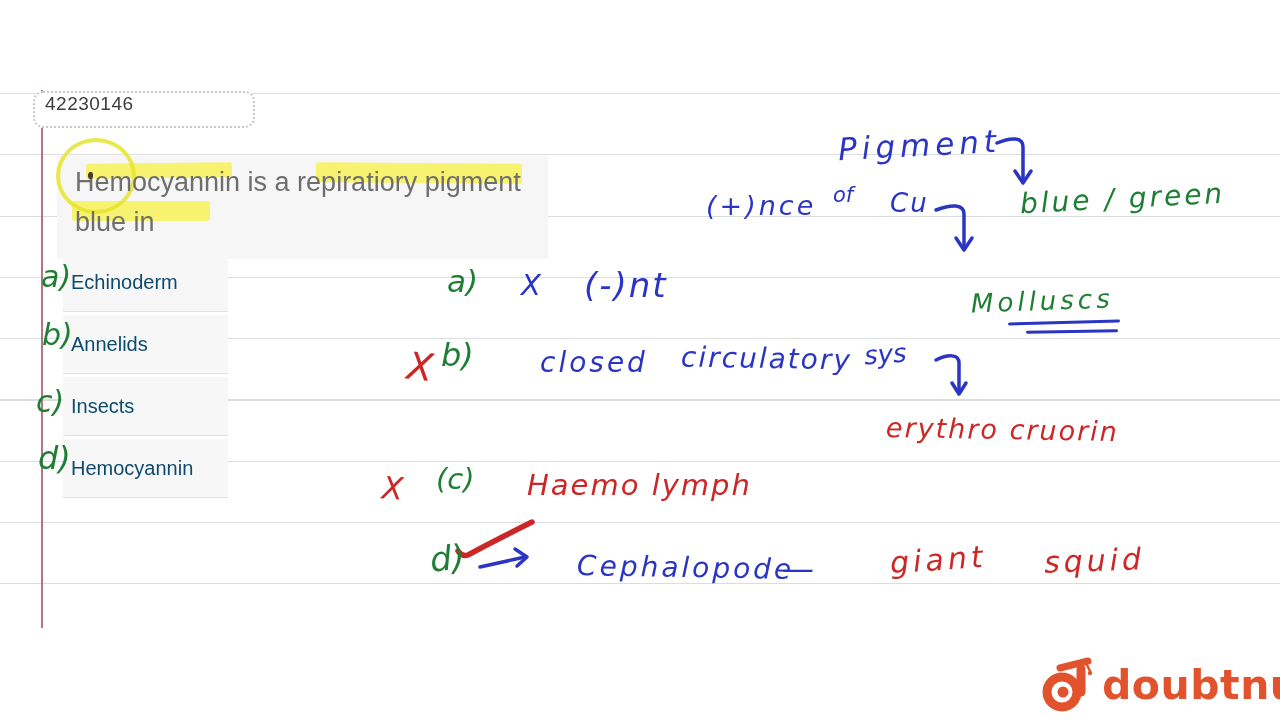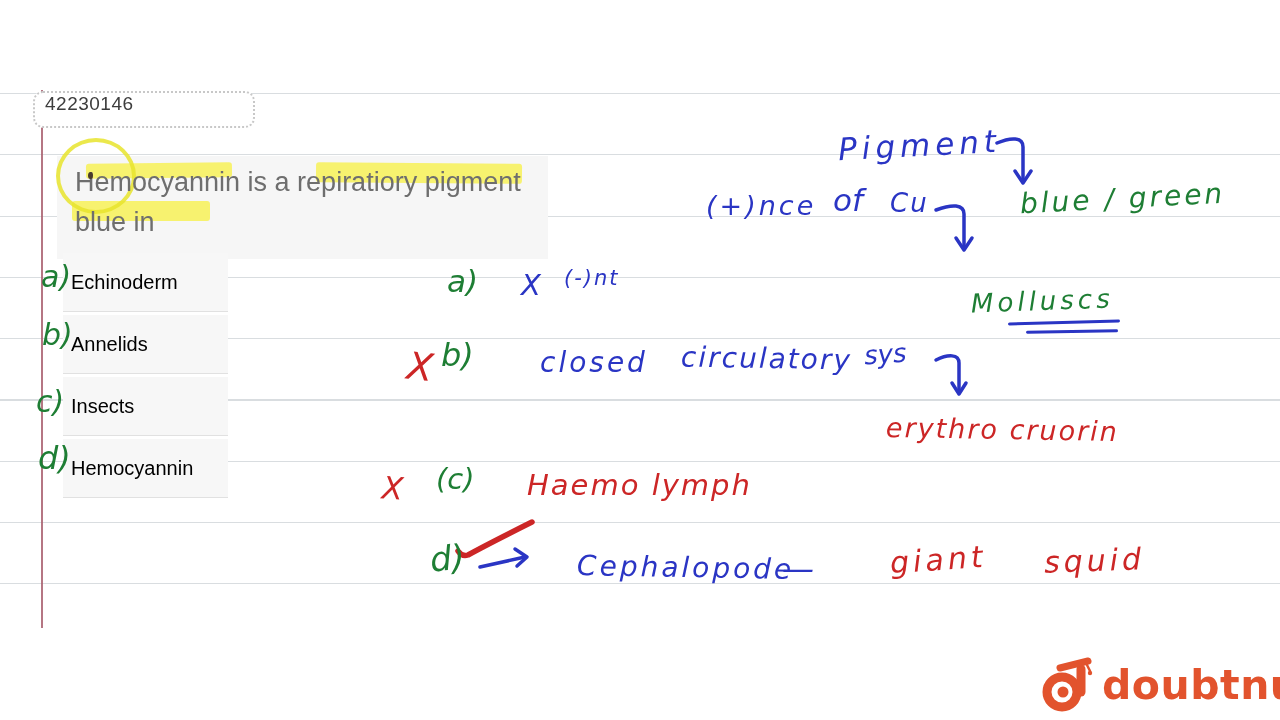--- a/index.html
+++ b/index.html
@@ -27,21 +27,21 @@
   }
   
   .q-card{position:absolute;left:57px;top:156px;width:491px;height:103px;background:#f6f6f6;}
   .q-text{position:absolute;left:75px;top:162px;font-size:27px;color:#6e6e6e;line-height:40px;}
   .q-text span{display:block;}
   
   .opt{
     position:absolute;left:63px;width:165px;height:59px;box-sizing:border-box;
     background:#f7f7f7;border-bottom:1px solid #e1e1e1;
     display:flex;align-items:center;padding-left:8px;
-    font-size:20px;color:#000000;
+    font-size:20px;color:#0c4a6e;
   }
   
   .hl{position:absolute;background:rgba(247,238,0,0.55);border-radius:3px;}
   .hl-circle{
     position:absolute;left:56px;top:138px;width:72px;height:68px;
     border:4px solid rgba(231,228,45,0.85);border-radius:50%;background:transparent;
   }
   .cursor-dot{position:absolute;left:88px;top:172px;width:5px;height:7px;border-radius:50%;background:#4a3b2d;}
   
   .hw{
@@ -97,31 +97,31 @@
 <div class="hw green" style="left:36px;top:387px;font-size:30px;">c)</div>
 <div class="hw green" style="left:38px;top:442px;font-size:32px;">d)</div>
 
 <div class="hw blue" style="left:838px;top:130px;font-size:31px;letter-spacing:5px;transform:rotate(-3deg);">Pigment</div>
 <svg style="left:993px;top:133px;" width="48" height="58" viewBox="0 0 48 58">
   <path d="M4 10 C18 4 30 4 30 14 L30 46" stroke="#2a35c4" stroke-width="3.5" fill="none" stroke-linecap="round"></path>
   <path d="M22 38 L30 50 L38 38" stroke="#2a35c4" stroke-width="3.5" fill="none" stroke-linecap="round" stroke-linejoin="round"></path>
 </svg>
 
 <div class="hw blue" style="left:706px;top:192px;font-size:27px;letter-spacing:3px;text-align:right;">(+)nce</div>
-<div class="hw blue" style="left:833px;top:185px;font-size:31px;">of</div>
+<div class="hw blue" style="left:833px;top:185px;font-size:21px;">of</div>
 <div class="hw blue" style="left:890px;top:190px;font-size:26px;letter-spacing:2px;">Cu</div>
 <svg style="left:930px;top:196px;" width="55" height="62" viewBox="0 0 55 62">
   <path d="M6 14 C22 8 34 8 34 18 L34 50" stroke="#2a35c4" stroke-width="3.5" fill="none" stroke-linecap="round"></path>
   <path d="M26 42 L34 54 L42 42" stroke="#2a35c4" stroke-width="3.5" fill="none" stroke-linecap="round" stroke-linejoin="round"></path>
 </svg>
 <div class="hw green" style="left:1020px;top:185px;font-size:28px;letter-spacing:3px;transform:rotate(-3deg);">blue / green</div>
 
 <div class="hw green" style="left:447px;top:266px;font-size:31px;">a)</div>
 <div class="hw blue" style="left:521px;top:271px;font-size:29px;">X</div>
-<div class="hw blue" style="left:564px;top:268px;font-size:21px;letter-spacing:2px;">(-)nt</div>
+<div class="hw blue" style="left:584px;top:268px;font-size:34px;letter-spacing:2px;">(-)nt</div>
 <div class="hw green" style="left:971px;top:288px;font-size:26px;letter-spacing:4px;transform:rotate(-2deg);">Molluscs</div>
 <div class="uline" style="left:1008px;top:321px;width:112px;transform:rotate(-1.5deg);"></div>
 <div class="uline" style="left:1026px;top:330px;width:92px;transform:rotate(-1deg);"></div>
 
 <div class="hw red" style="left:407px;top:348px;font-size:38px;transform:rotate(6deg);">X</div>
 <div class="hw green" style="left:441px;top:339px;font-size:32px;">b)</div>
 <div class="hw blue" style="left:540px;top:349px;font-size:28px;letter-spacing:3px;">closed</div>
 <div class="hw blue" style="left:681px;top:345px;font-size:28px;letter-spacing:2px;transform:rotate(1deg);">circulatory</div>
 <div class="hw blue" style="left:864px;top:341px;font-size:26px;transform:rotate(-4deg);">sys</div>
 <svg style="left:932px;top:348px;" width="45" height="52" viewBox="0 0 45 52">

